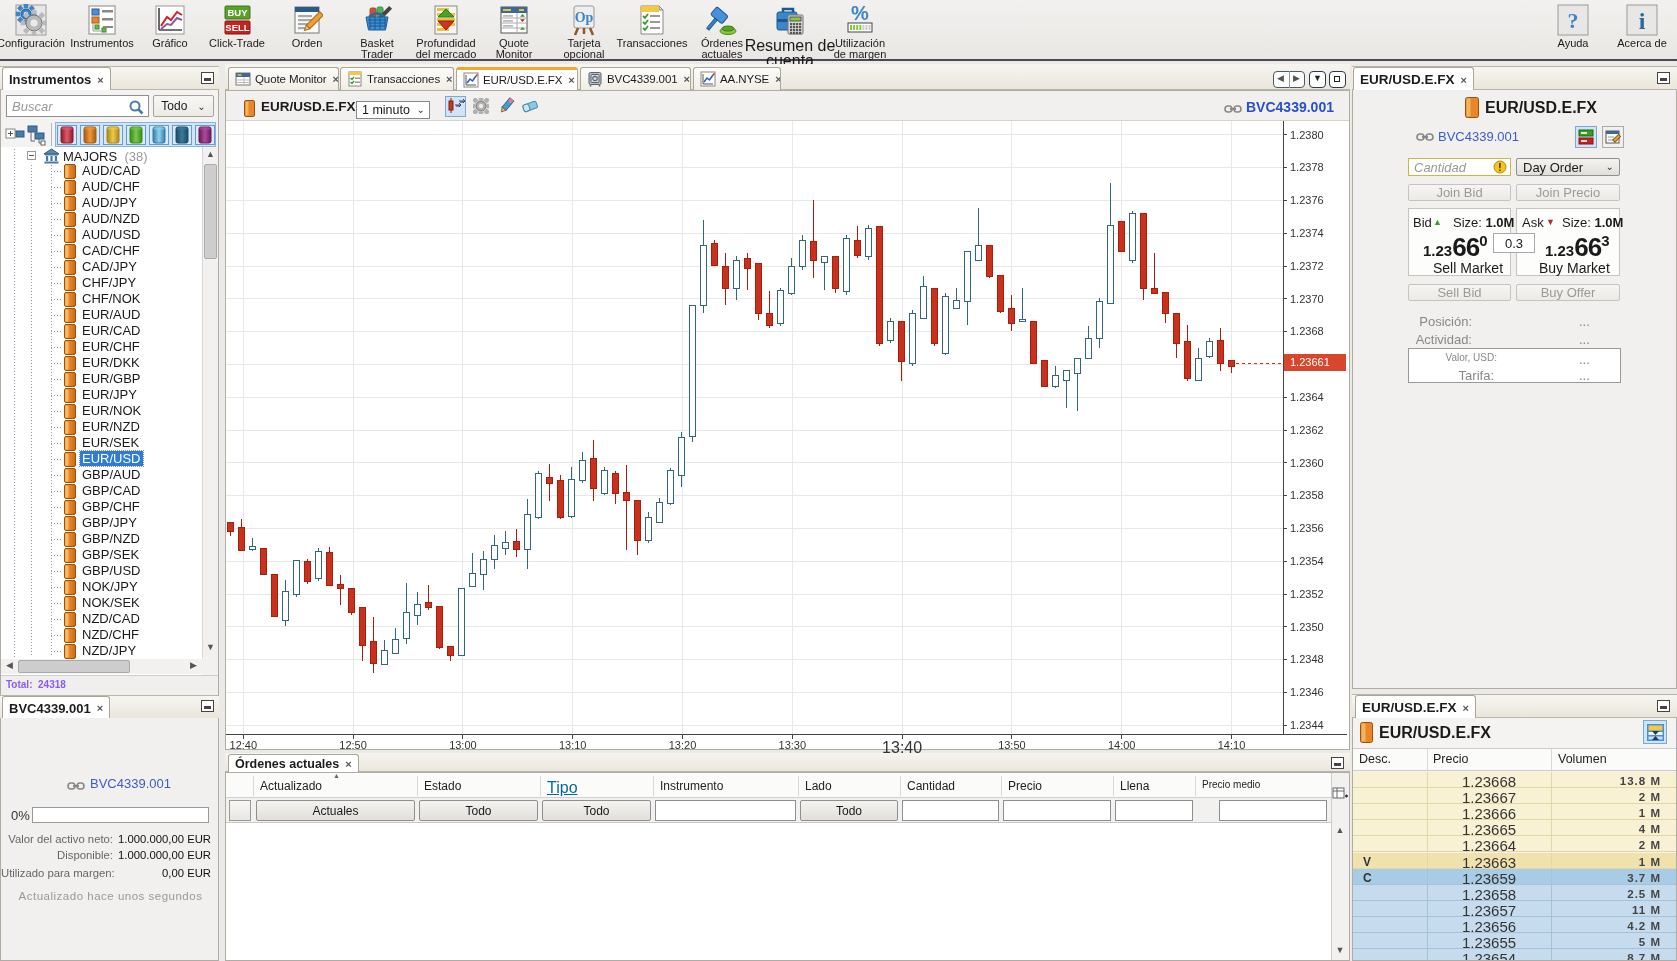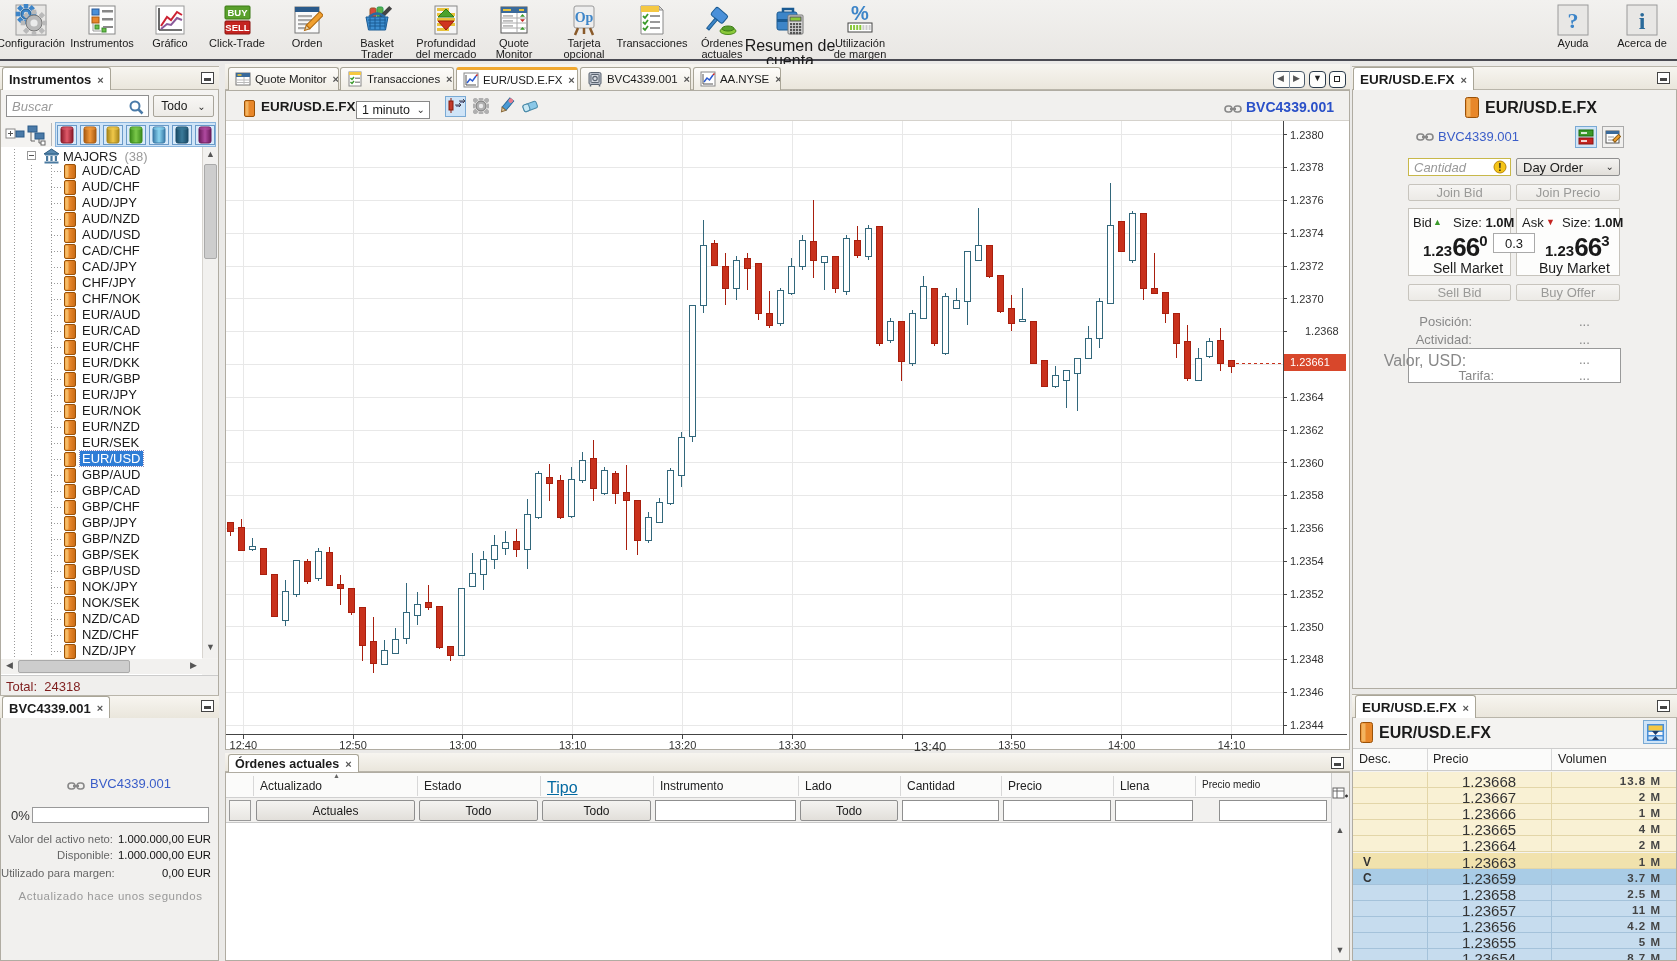--- a/index.html
+++ b/index.html
@@ -836,21 +836,21 @@
       <div class="ab c" style="left:1px;top:2px;width:13px;height:13px;color:#555;font-size:9px;">▲</div>
       <div class="ab" style="left:1px;top:17px;width:13px;height:95px;background:#cdcdcd;border:1px solid #aaa;border-radius:2px;"></div>
       <div class="ab c" style="left:1px;top:495px;width:13px;height:13px;color:#555;font-size:9px;">▼</div>
     </div>
     <div class="ab" style="left:1px;top:597px;width:217px;height:15px;background:#f2f1ef;">
       <div class="ab c" style="left:2px;top:1px;width:13px;height:13px;color:#555;font-size:9px;">◀</div>
       <div class="ab" style="left:17px;top:1px;width:112px;height:13px;background:#cdcdcd;border:1px solid #aaa;border-radius:2px;"></div>
       <div class="ab c" style="left:186px;top:1px;width:13px;height:13px;color:#555;font-size:9px;">▶</div>
     </div>
     <div class="ab" style="left:1px;top:613px;width:217px;height:20px;background:#f0efed;border-top:1px solid #ccc;">
-      <span style="position:absolute;left:5px;top:3px;color:#7f1d1d;font-size:13px;">Total:&nbsp; 24318</span>
+      <span style="position:absolute;left:5px;top:3px;color:#8b5cf6;font-size:10px;font-weight:bold;">Total:&nbsp; 24318</span>
     </div>
     <div class="ab tabbar" style="left:0;top:633px;width:219px;height:24px;border-top:1px solid #b9b5aa;"></div>
     <div class="tab act" style="left:2px;top:634px;height:23px;">BVC4339.001<span class="x">×</span></div>
     <div class="minbtn" style="left:201px;top:638px;"></div>
     <div class="ab" style="left:0;top:656px;width:219px;height:243px;background:#f1f0ee;border:1px solid #b0aca2;border-top:none;">
       <div class="ab" style="left:66px;top:63px;">
         <svg width="18" height="10" viewBox="0 0 18 10" style="">
           <rect x="1" y="2" width="7" height="6" rx="3" fill="none" stroke="#888" stroke-width="1.6"></rect>
           <rect x="10" y="2" width="7" height="6" rx="3" fill="none" stroke="#888" stroke-width="1.6"></rect>
           <rect x="6" y="4" width="6" height="2" fill="#888"></rect>
@@ -1253,35 +1253,35 @@
 <div class="lbl" style="left:1290px;top:686.1px;font-size:11px;color:#333;">1.2346</div>
 <div class="lbl" style="left:1290px;top:653.3px;font-size:11px;color:#333;">1.2348</div>
 <div class="lbl" style="left:1290px;top:620.5px;font-size:11px;color:#333;">1.2350</div>
 <div class="lbl" style="left:1290px;top:587.7px;font-size:11px;color:#333;">1.2352</div>
 <div class="lbl" style="left:1290px;top:554.9px;font-size:11px;color:#333;">1.2354</div>
 <div class="lbl" style="left:1290px;top:522.1px;font-size:11px;color:#333;">1.2356</div>
 <div class="lbl" style="left:1290px;top:489.3px;font-size:11px;color:#333;">1.2358</div>
 <div class="lbl" style="left:1290px;top:456.5px;font-size:11px;color:#333;">1.2360</div>
 <div class="lbl" style="left:1290px;top:423.7px;font-size:11px;color:#333;">1.2362</div>
 <div class="lbl" style="left:1290px;top:390.9px;font-size:11px;color:#333;">1.2364</div>
-<div class="lbl" style="left:1290px;top:325.3px;font-size:11px;color:#333;margin-left:15px;">1.2368</div>
+<div class="lbl" style="left:1290px;top:325.3px;font-size:11px;color:#333;">1.2368</div>
 <div class="lbl" style="left:1290px;top:292.5px;font-size:11px;color:#333;">1.2370</div>
 <div class="lbl" style="left:1290px;top:259.7px;font-size:11px;color:#333;">1.2372</div>
 <div class="lbl" style="left:1290px;top:226.9px;font-size:11px;color:#333;">1.2374</div>
 <div class="lbl" style="left:1290px;top:194.1px;font-size:11px;color:#333;">1.2376</div>
 <div class="lbl" style="left:1290px;top:161.3px;font-size:11px;color:#333;">1.2378</div>
 <div class="lbl" style="left:1290px;top:128.5px;font-size:11px;color:#333;">1.2380</div>
 <div class="ab" style="left:1284px;top:354px;width:62px;height:17px;background:#d8472b;color:#fff;font-size:11px;padding:2px 0 0 6px;">1.23661</div>
 <div class="lbl c" style="left:223.3px;top:739px;width:40px;font-size:11px;color:#333;">12:40</div>
 <div class="lbl c" style="left:333.1px;top:739px;width:40px;font-size:11px;color:#333;">12:50</div>
 <div class="lbl c" style="left:442.9px;top:739px;width:40px;font-size:11px;color:#333;">13:00</div>
 <div class="lbl c" style="left:552.7px;top:739px;width:40px;font-size:11px;color:#333;">13:10</div>
 <div class="lbl c" style="left:662.5px;top:739px;width:40px;font-size:11px;color:#333;">13:20</div>
 <div class="lbl c" style="left:772.3px;top:739px;width:40px;font-size:11px;color:#333;">13:30</div>
-<div class="lbl c" style="left:882.1px;top:739px;width:40px;font-size:13px;color:#333;margin-left:28px;">13:40</div>
+<div class="lbl c" style="left:882.1px;top:739px;width:40px;font-size:16px;color:#333;">13:40</div>
 <div class="lbl c" style="left:991.9px;top:739px;width:40px;font-size:11px;color:#333;">13:50</div>
 <div class="lbl c" style="left:1101.7px;top:739px;width:40px;font-size:11px;color:#333;">14:00</div>
 <div class="lbl c" style="left:1211.5px;top:739px;width:40px;font-size:11px;color:#333;">14:10</div>
 <div class="ab tabbar" style="left:225px;top:753px;width:1125px;height:19px;"></div>
 <div class="tab act" style="left:228px;top:754px;height:18px;font-size:12.5px;">Órdenes actuales<span class="x">×</span></div>
 <div class="minbtn" style="left:1331px;top:757px;"></div>
 <div class="ab" style="left:225px;top:772px;width:1125px;height:189px;background:#fff;border:1px solid #b0aca2;">
     <div class="ab" style="left:0;top:0;width:1105px;height:25px;background:#fbfbfa;border-bottom:1px solid #d0d0d0;"></div>
     <div class="lbl" style="left:34px;top:6px;font-size:12px;color:#222;">Actualizado</div>
     <div class="ab" style="left:27px;top:3px;width:1px;height:20px;background:#d8d8d8;"></div>
@@ -1388,21 +1388,21 @@
       <div class="lbl" style="left:80px;top:170px;font-size:14px;">Sell Market</div>
       <div class="lbl" style="left:186px;top:170px;font-size:14px;">Buy Market</div>
       <div class="ab c" style="left:140px;top:143px;width:42px;height:20px;background:#fff;border:1px solid #aaa;font-size:13px;padding-top:2px;">0.3</div>
       <div class="btn" style="left:55px;top:194px;width:103px;height:17px;">Sell Bid</div>
       <div class="btn" style="left:163px;top:194px;width:104px;height:17px;">Buy Offer</div>
       <div class="lbl r" style="left:0;top:224px;width:119px;color:#888;font-size:13px;">Posición:</div>
       <div class="lbl" style="left:226px;top:224px;color:#888;font-size:13px;">...</div>
       <div class="lbl r" style="left:0;top:242px;width:119px;color:#888;font-size:13px;">Actividad:</div>
       <div class="lbl" style="left:226px;top:242px;color:#888;font-size:13px;">...</div>
       <div class="ab" style="left:55px;top:258px;width:213px;height:35px;background:#fff;border:1px solid #999;"></div>
-      <div class="lbl r" style="left:0;top:262px;width:144px;color:#888;font-size:16px;text-align:center;">Valor, USD:</div>
+      <div class="lbl r" style="left:0;top:262px;width:144px;color:#888;font-size:10px;">Valor, USD:</div>
       <div class="lbl" style="left:226px;top:262px;color:#888;font-size:13px;">...</div>
       <div class="lbl r" style="left:0;top:278px;width:141px;color:#888;font-size:13px;">Tarifa:</div>
       <div class="lbl" style="left:226px;top:278px;color:#888;font-size:13px;">...</div>
     </div>
   </div>
 <div class="ab" style="left:1352px;top:690px;width:325px;height:271px;">
     <div class="ab tabbar" style="left:0;top:4px;width:325px;height:24px;border-top:1px solid #b9b5aa;"></div>
     <div class="tab act" style="left:3px;top:5px;height:24px;font-size:13.5px;">EUR/USD.E.FX<span class="x">×</span></div>
     <div class="minbtn" style="left:305px;top:10px;"></div>
     <div class="ab" style="left:0;top:28px;width:325px;height:243px;background:#f4f3f1;border:1px solid #b0aca2;border-top:none;overflow:hidden;">

